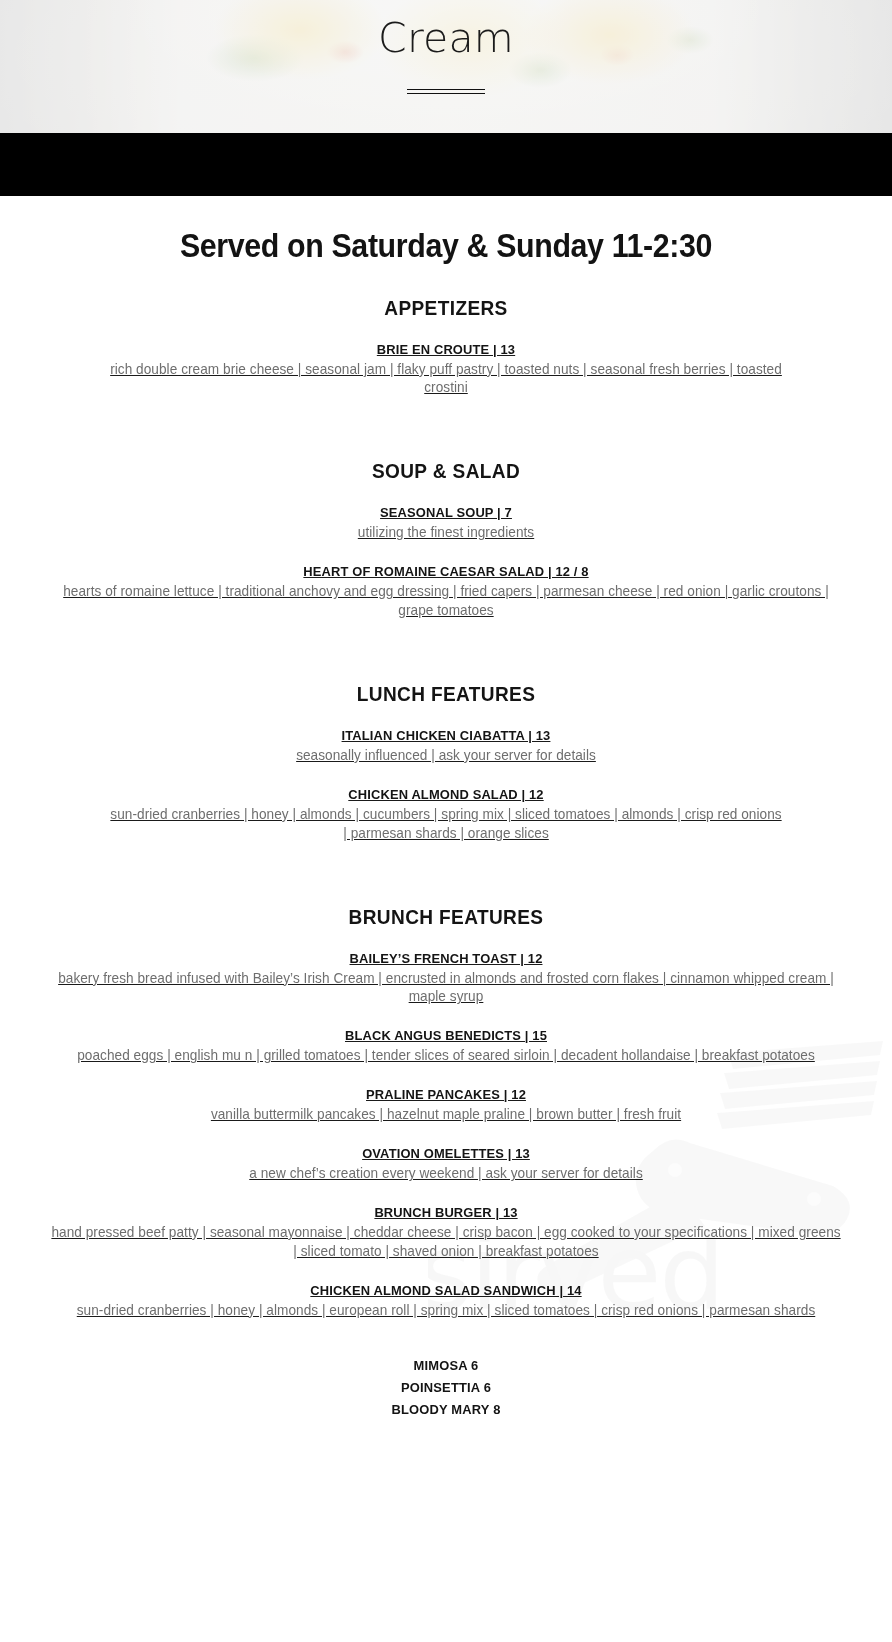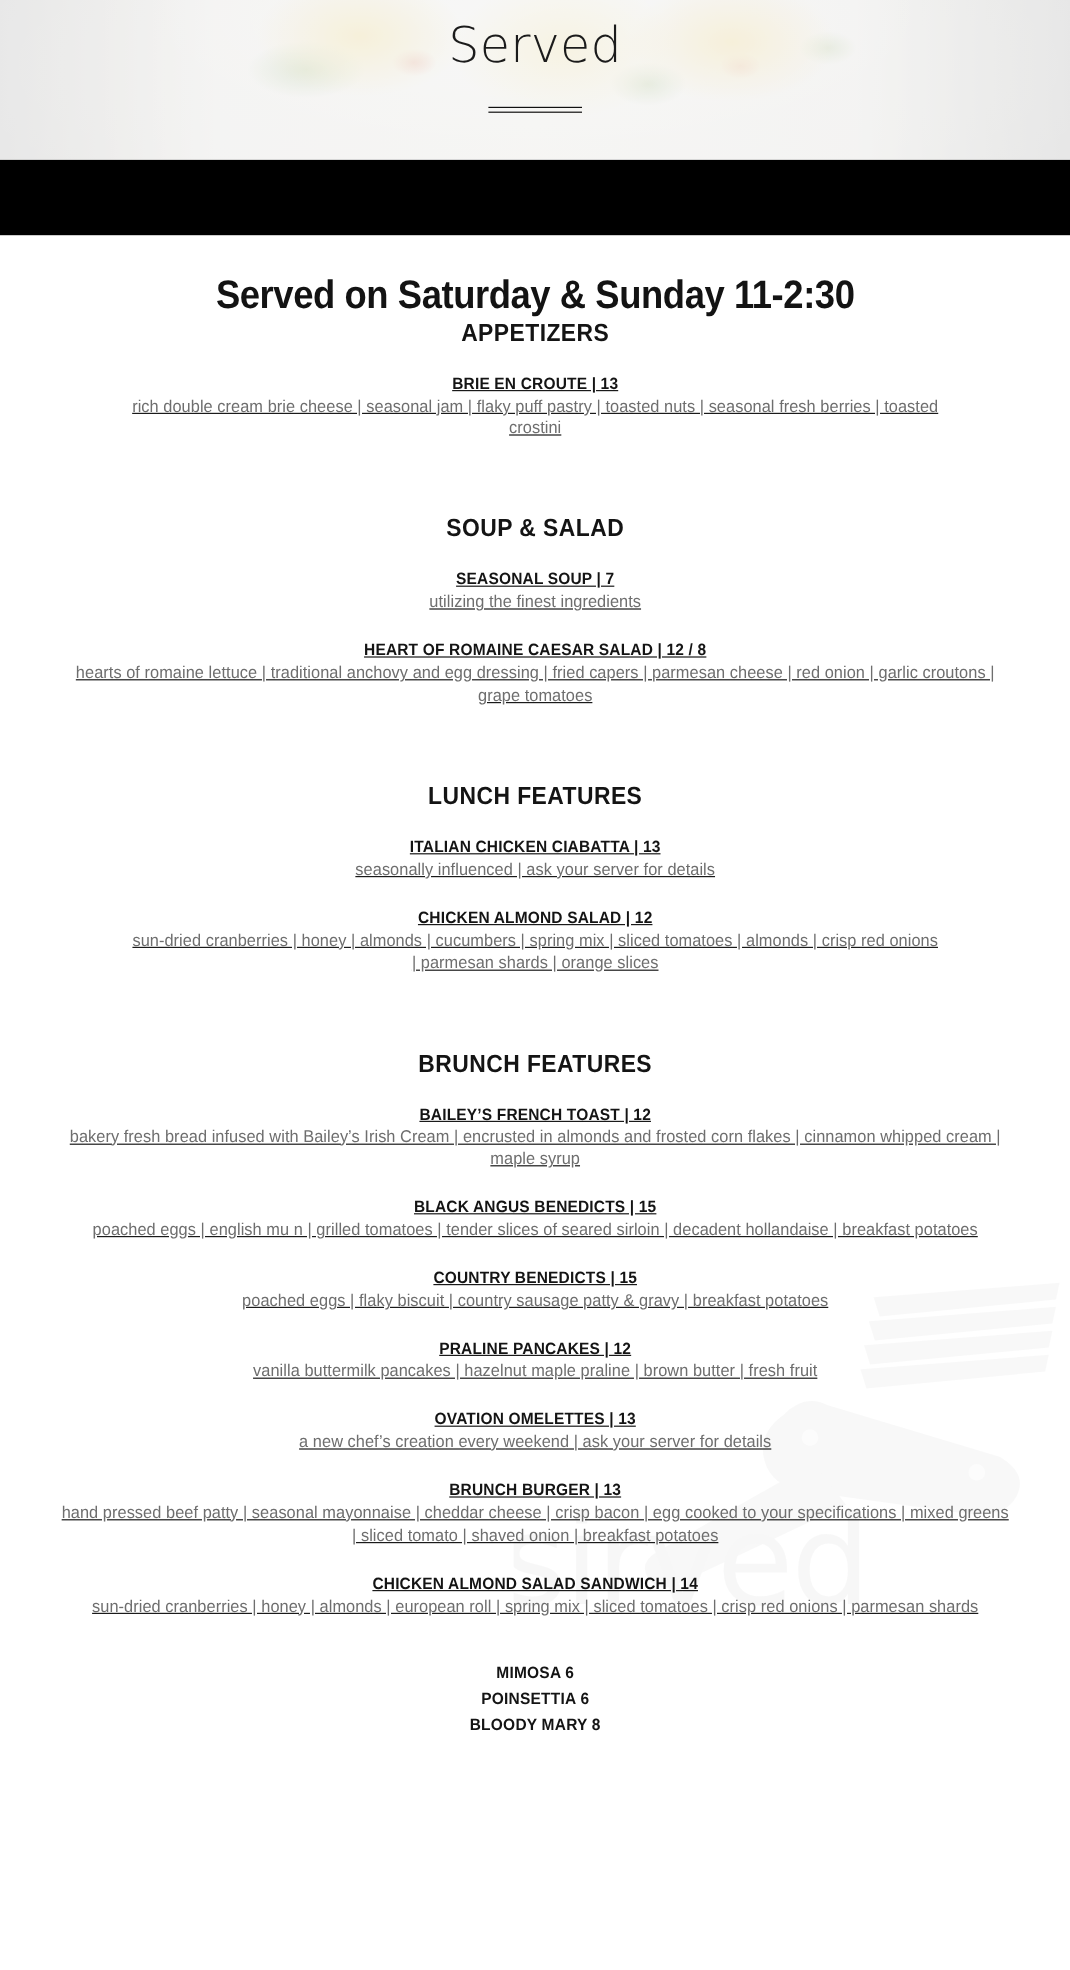--- a/index.html
+++ b/index.html
@@ -91,21 +91,21 @@
     font-weight: 700;
     font-size: 33px;
     line-height: 1.2;
     letter-spacing: -0.4px;
     color: #131313;
     margin: 0;
     padding-top: 30px;
     transform: scaleX(.92);
   }
 
-  .section { }
+  .section { margin-top: 30px; }
   .section-title {
     font-family: "Liberation Sans Narrow", "Liberation Sans", sans-serif;
     font-weight: 700;
     font-size: 20.5px;
     letter-spacing: .4px;
     color: #141414;
     margin: 0 0 22px 0;
     transform: scaleX(.93);
   }
   .section.tight-top { margin-top: 62px; }
@@ -169,21 +169,21 @@
 </style>
 </head>
 <body>
 
 <div class="page">
 
   <div class="hero">
     <div class="hero-photo"></div>
     <div class="hero-veil"></div>
     <div class="hero-inner">
-      <h1 class="hero-title">Served</h1>
+      <h1 class="hero-title">Cream</h1>
       <div class="hero-rule"></div>
     </div>
   </div>
 
   <div class="black-bar"></div>
 
   <div class="watermark">
     <svg viewBox="0 0 470 300" xmlns="http://www.w3.org/2000/svg" aria-hidden="true">
       <g fill="#f2f2f2">
         <path d="M300 14 L455 2 L452 16 L305 30 Z"></path>
@@ -247,24 +247,20 @@
       <div class="item">
         <p class="item-name">BAILEY’S FRENCH TOAST | 12</p>
         <p class="item-desc wide">bakery fresh bread infused with Bailey’s Irish Cream | encrusted in almonds and frosted corn flakes | cinnamon whipped cream | maple syrup</p>
       </div>
 
       <div class="item">
         <p class="item-name">BLACK ANGUS BENEDICTS | 15</p>
         <p class="item-desc wide">poached eggs | english mu  n | grilled tomatoes | tender slices of seared sirloin | decadent hollandaise | breakfast potatoes</p>
       </div>
 
-      <div class="item">
-        <p class="item-name">COUNTRY BENEDICTS | 15</p>
-        <p class="item-desc wide">poached eggs | flaky biscuit | country sausage patty &amp; gravy | breakfast potatoes</p>
-      </div>
 
       <div class="item">
         <p class="item-name">PRALINE PANCAKES | 12</p>
         <p class="item-desc wide">vanilla buttermilk pancakes | hazelnut maple praline | brown butter | fresh fruit</p>
       </div>
 
       <div class="item">
         <p class="item-name">OVATION OMELETTES | 13</p>
         <p class="item-desc narrow">a new chef’s creation every weekend | ask your server for details</p>
       </div>

